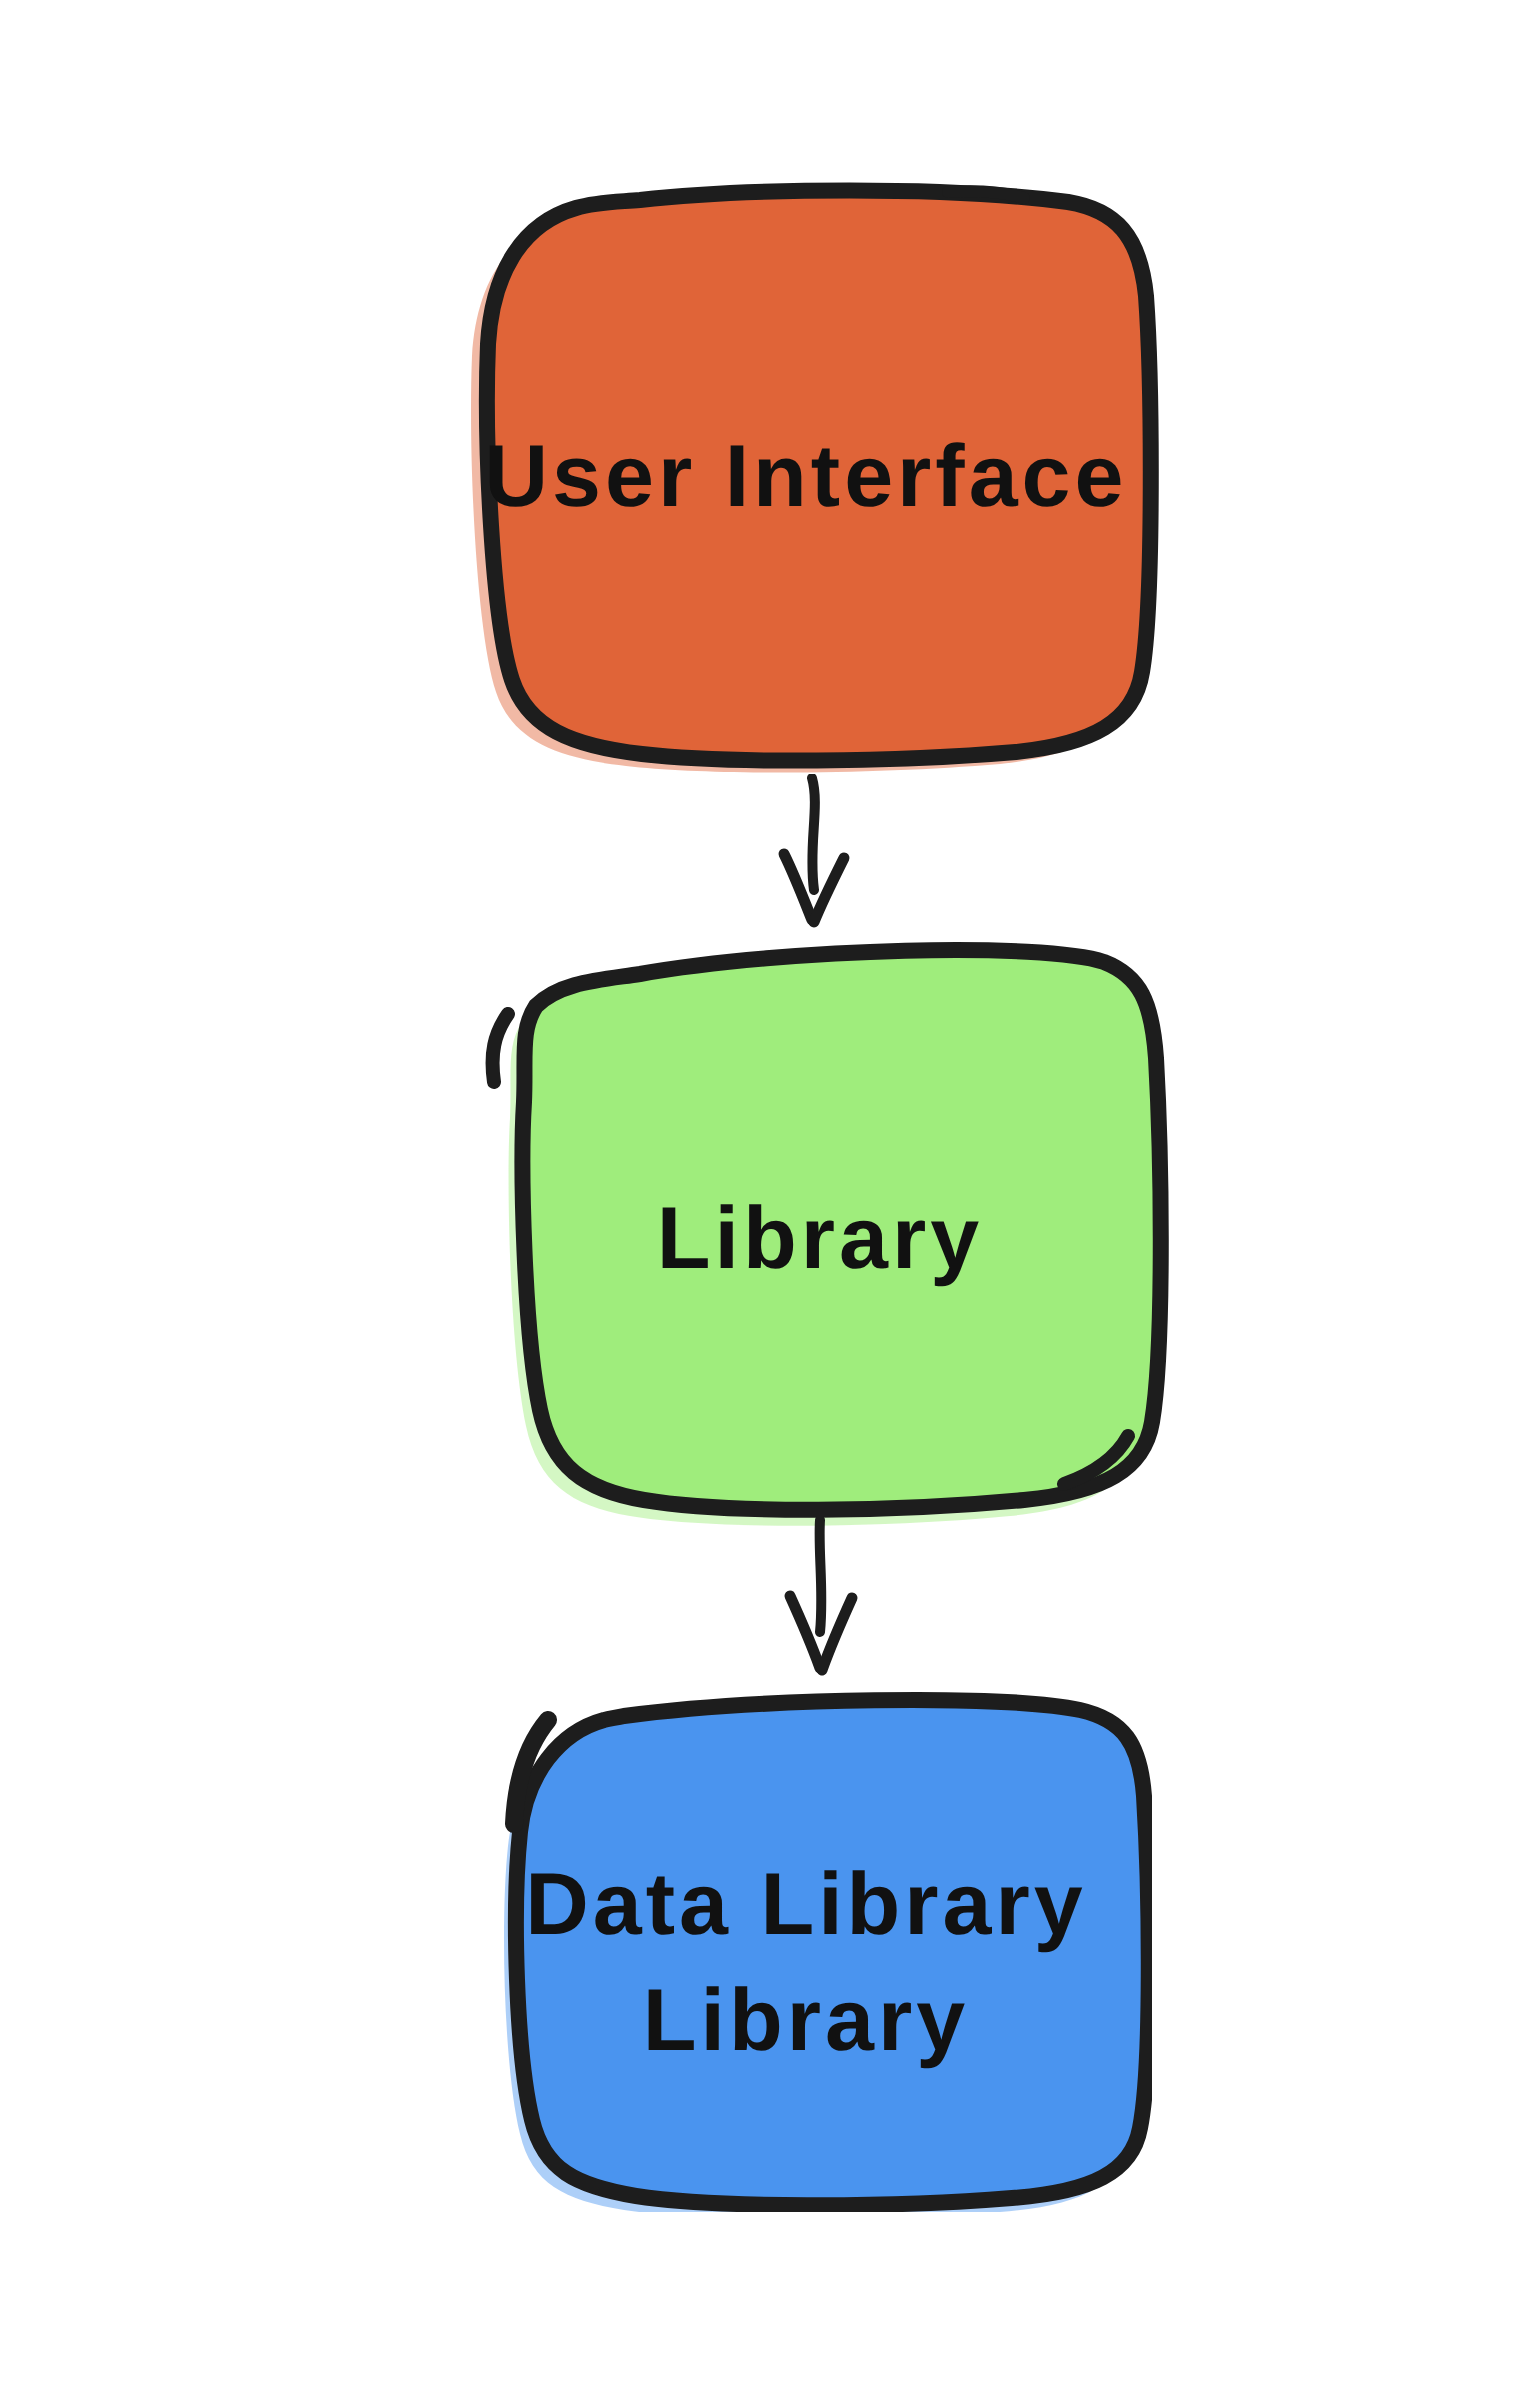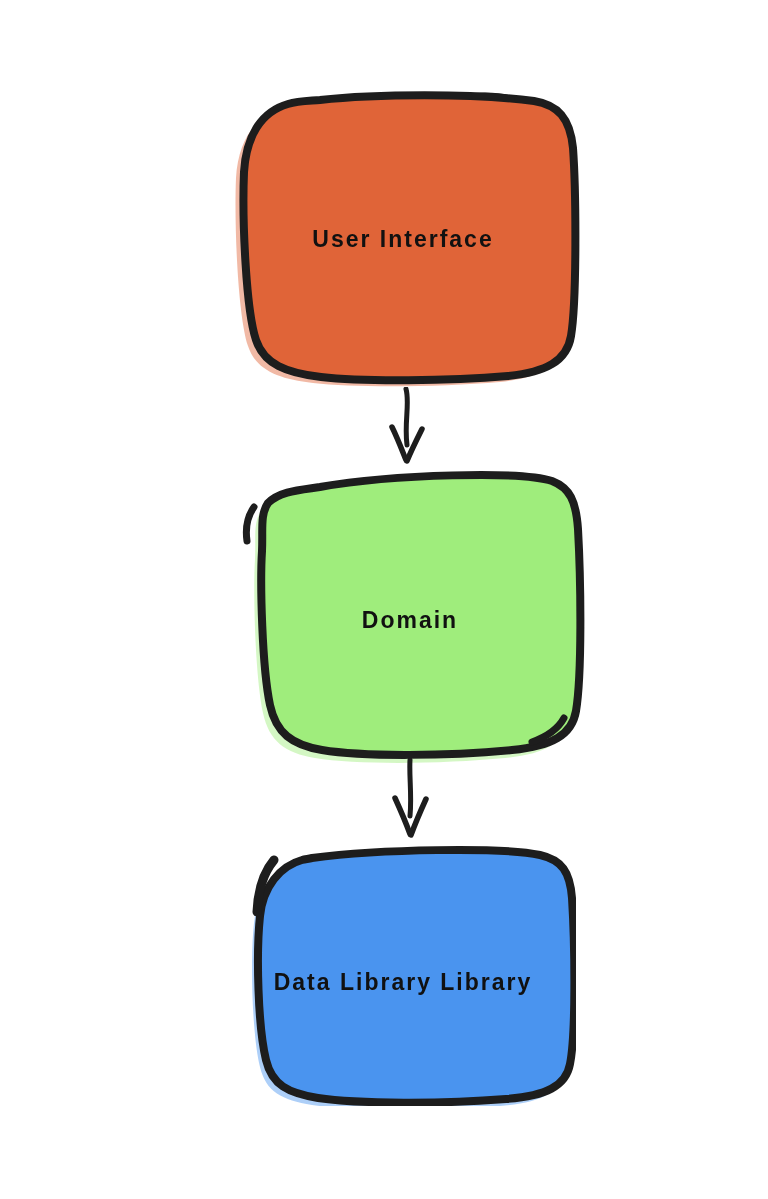--- a/index.html
+++ b/index.html
@@ -24,21 +24,21 @@
   .node svg.box-sketch {
     position: absolute;
     inset: 0;
     width: 100%;
     height: 100%;
   }
   .node .label {
     position: relative;
     z-index: 2;
     font-weight: 700;
-    font-size: 23px;
+    font-size: 44px;
     letter-spacing: 2px;
     line-height: 1.32;
     color: var(--text);
     text-align: center;
   }
   .label.pad-sm { padding-top: 14px; }
   .label.wrap { max-width: 290px; padding-top: 16px; }
   .arrow { position: absolute; }
   
   .ink {
@@ -71,21 +71,21 @@
     </svg>
   </div>
 
   <figure class="node" style="left:234px; top:463px; width:352px; height:300px;">
     <svg class="box-sketch" viewBox="0 0 352 300" aria-hidden="true">
       <path class="smudge" transform="translate(-7,8)" d="M 86,24 C 160,11 288,8 318,18 C 336,25 342,38 344,66 C 347,120 348,212 342,248 C 338,272 318,283 278,287 C 215,293 130,294 88,287 C 58,282 42,270 36,242 C 28,204 26,120 28,88 C 29,66 26,52 34,40 C 46,28 66,27 86,24 Z" fill="#9FED7C"></path>
       <path class="ink" stroke-width="8" d="M 86,24 C 160,11 288,8 318,18 C 336,25 342,38 344,66 C 347,120 348,212 342,248 C 338,272 318,283 278,287 C 215,293 130,294 88,287 C 58,282 42,270 36,242 C 28,204 26,120 28,88 C 29,66 26,52 34,40 C 46,28 66,27 86,24 Z" fill="#9FED7C"></path>
       <path class="ink no-fill" stroke-width="7" d="M 20,44 C 13,54 11,64 13,78"></path>
       <path class="ink no-fill" stroke-width="7" d="M 330,255 C 324,266 312,274 298,279"></path>
     </svg>
-    <figcaption class="label pad-sm">Domain</figcaption>
+    <figcaption class="label pad-sm">Library</figcaption>
   </figure>
 
   <div class="arrow" style="left:388px; top:758px; width:44px; height:84px;">
     <svg viewBox="0 0 44 84" width="44" height="84" aria-hidden="true">
       <path class="ink no-fill" stroke-width="5" d="M 22,2 C 21,18 24,38 22,58"></path>
       <path class="ink no-fill" stroke-width="5.5" d="M 7,40 C 12,51 18,65 22,76"></path>
       <path class="ink no-fill" stroke-width="5.5" d="M 38,41 C 33,52 27,66 23,77"></path>
     </svg>
   </div>
 

